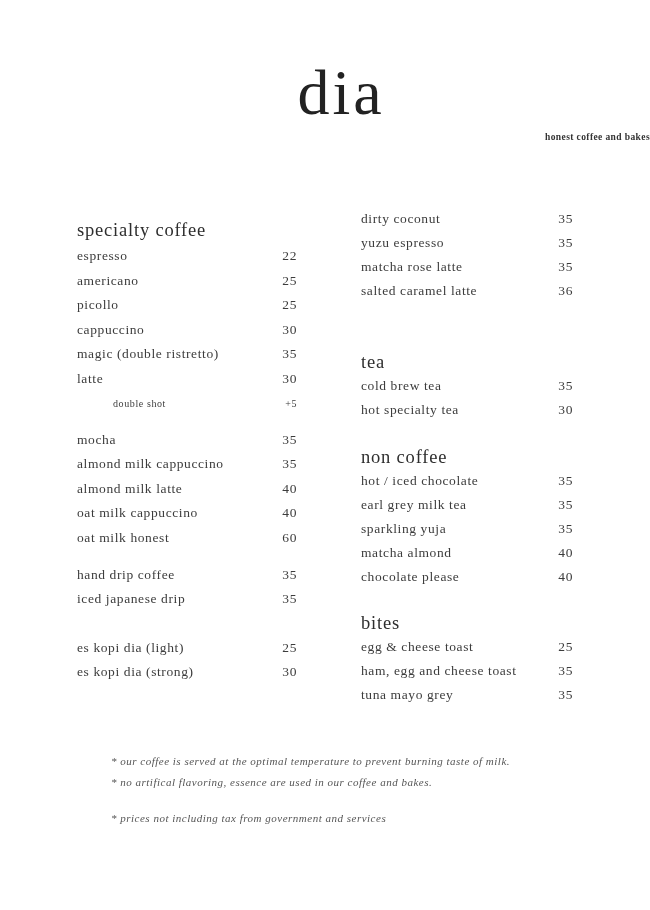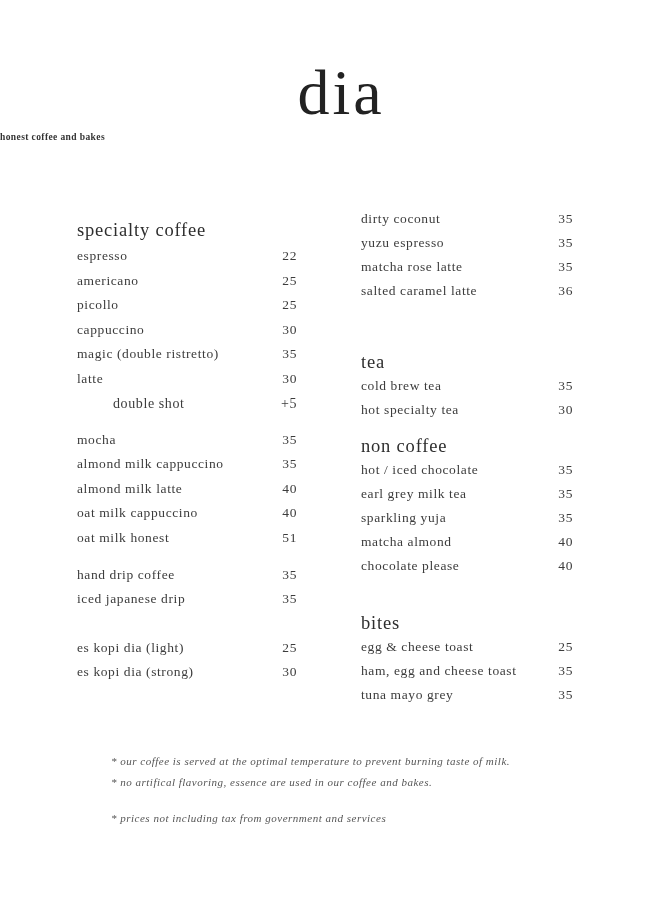--- a/index.html
+++ b/index.html
@@ -1,29 +1,29 @@
 <!DOCTYPE html>
 <html><head>
   <meta charset="utf-8">
   <style>
     html, body { margin:0; padding:0; }
     body { width:650px; height:910px; background:#ffffff; position:relative; overflow:hidden;
       font-family:"DejaVu Serif", "Liberation Serif", serif; color:#3a3a3a; }
     .brand { position:absolute; left:16px; width:650px; top:58px; text-align:center;
       font-family:"Liberation Serif", serif; font-size:64px; color:#222; letter-spacing:3px; line-height:70px; }
-    .tagline { position:absolute; left:0; width:650px; top:132px; text-align:left;
+    .tagline { position:absolute; left:0; width:650px; top:132px; text-align:right;
       font-family:"Liberation Serif", serif; font-size:9.5px; font-weight:bold; color:#333; letter-spacing:0.4px; }
     .col { position:absolute; }
     .col-left { left:77px; width:220px; }
     .col-right { left:361px; width:212px; }
     .sec-title { font-family:"Liberation Serif", serif; font-size:18.5px; color:#2e2e2e; letter-spacing:0.8px; height:24px; line-height:24px; }
     .row { position:relative; height:24.6px; line-height:24.6px; font-family:"Liberation Serif", serif;
       font-size:13.5px; color:#3c3c3c; letter-spacing:0.6px; }
     .row .price { position:absolute; right:0; top:0; }
-    .row.sub { font-size:14px; height:24px; }
+    .row.sub { font-size:10px; height:24px; }
     .row.sub .name { padding-left:36px; }
     .gap-s { height:12px; }
     .gap-m { height:12px; }
     .gap-l { height:24px; }
     .notes { position:absolute; left:111px; top:751px; font-family:"Liberation Serif", serif; font-style:italic;
       font-size:11px; color:#555; letter-spacing:0.5px; line-height:20.5px; }
     .notes .blank { height:16px; }
   </style>
 </head>
 <body>
@@ -39,21 +39,21 @@
   <div class="row"><span class="name">picollo</span><span class="price">25</span></div>
   <div class="row"><span class="name">cappuccino</span><span class="price">30</span></div>
   <div class="row"><span class="name">magic (double ristretto)</span><span class="price">35</span></div>
   <div class="row"><span class="name">latte</span><span class="price">30</span></div>
   <div class="row sub"><span class="name">double shot</span><span class="price">+5</span></div>
   <div class="gap-s"></div>
   <div class="row"><span class="name">mocha</span><span class="price">35</span></div>
   <div class="row"><span class="name">almond milk cappuccino</span><span class="price">35</span></div>
   <div class="row"><span class="name">almond milk latte</span><span class="price">40</span></div>
   <div class="row"><span class="name">oat milk cappuccino</span><span class="price">40</span></div>
-  <div class="row"><span class="name">oat milk honest</span><span class="price">51</span></div>
+  <div class="row"><span class="name">oat milk honest</span><span class="price">60</span></div>
   <div class="gap-m"></div>
   <div class="row"><span class="name">hand drip coffee</span><span class="price">35</span></div>
   <div class="row"><span class="name">iced japanese drip</span><span class="price">35</span></div>
   <div class="gap-l"></div>
   <div class="row"><span class="name">es kopi dia (light)</span><span class="price">25</span></div>
   <div class="row"><span class="name">es kopi dia (strong)</span><span class="price">30</span></div>
 </div>
 
 <div class="col col-right" style="top:207px;">
   <div class="row" style="height:24px;line-height:24px"><span class="name">dirty coconut</span><span class="price">35</span></div>
@@ -61,21 +61,21 @@
   <div class="row" style="height:24px;line-height:24px"><span class="name">matcha rose latte</span><span class="price">35</span></div>
   <div class="row" style="height:24px;line-height:24px"><span class="name">salted caramel latte</span><span class="price">36</span></div>
 </div>
 
 <div class="col col-right" style="top:350px;">
   <div class="sec-title">tea</div>
   <div class="row" style="height:24px;line-height:24px"><span class="name">cold brew tea</span><span class="price">35</span></div>
   <div class="row" style="height:24px;line-height:24px"><span class="name">hot specialty tea</span><span class="price">30</span></div>
 </div>
 
-<div class="col col-right" style="top:434px;">
+<div class="col col-right" style="top:445px;">
   <div class="sec-title">non coffee</div>
   <div class="row" style="height:24px;line-height:24px"><span class="name">hot / iced chocolate</span><span class="price">35</span></div>
   <div class="row" style="height:24px;line-height:24px"><span class="name">earl grey milk tea</span><span class="price">35</span></div>
   <div class="row" style="height:24px;line-height:24px"><span class="name">sparkling yuja</span><span class="price">35</span></div>
   <div class="row" style="height:24px;line-height:24px"><span class="name">matcha almond</span><span class="price">40</span></div>
   <div class="row" style="height:24px;line-height:24px"><span class="name">chocolate please</span><span class="price">40</span></div>
 </div>
 
 <div class="col col-right" style="top:611px;">
   <div class="sec-title">bites</div>

